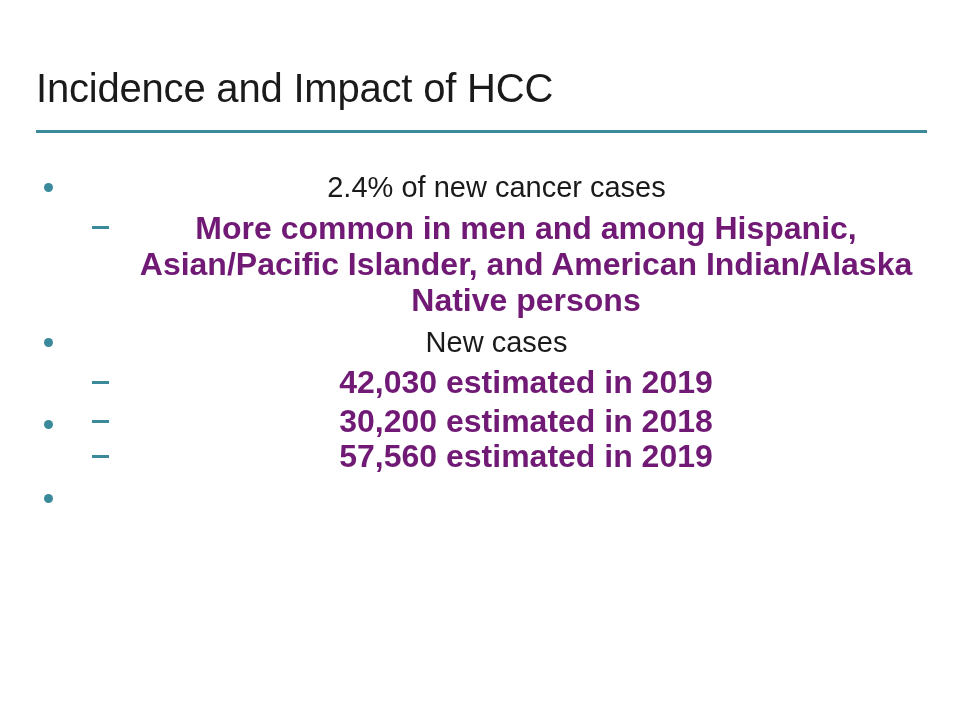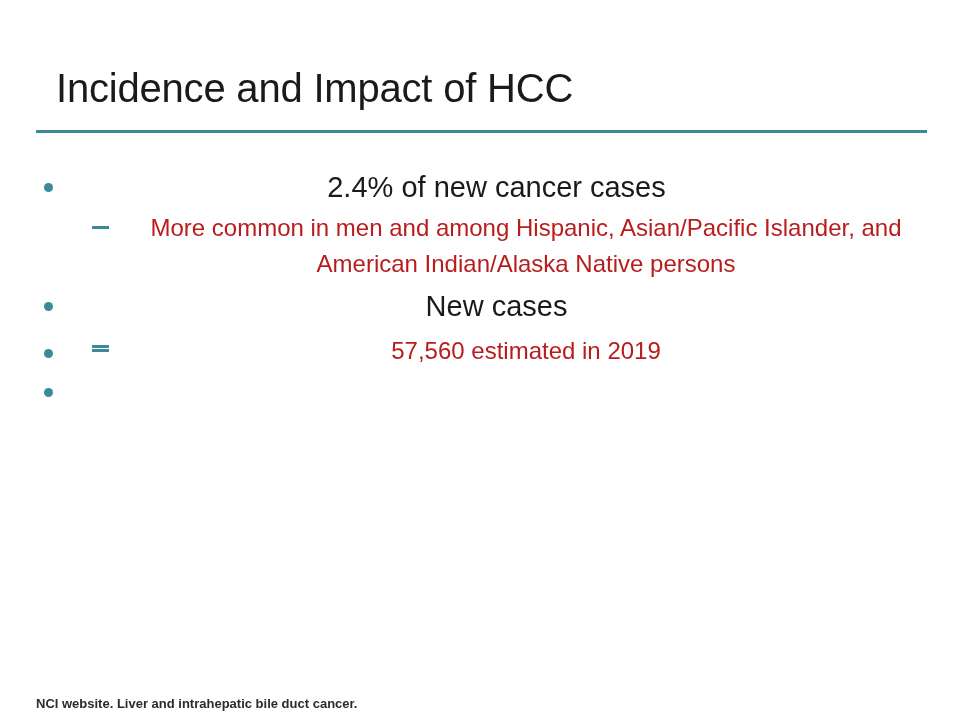--- a/index.html
+++ b/index.html
@@ -23,21 +23,20 @@
     background: #ffffff;
     box-sizing: border-box;
   }
 
   
   .title-block {
     position: absolute;
     left: 36px;
     top: 64px;
     width: 891px;
-    margin-left: 20px;
   }
   .slide-title {
     font-size: 40px;
     line-height: 48px;
     color: #1a1a1a;
     font-weight: 400;
     letter-spacing: -0.2px;
     white-space: nowrap;
     margin: 0;
   }
@@ -74,24 +73,24 @@
     top: 17px;
     width: 9px;
     height: 9px;
     border-radius: 50%;
     background: #3b8a9c;
   }
 
   .lvl2 {
     position: relative;
     padding-left: 89px;
-    font-size: 24px;
+    font-size: 32px;
     line-height: 35px;
-    color: #b91c1c;
-    font-weight: 400;
+    color: #701a75;
+    font-weight: 700;
     margin: 0;
   }
   .lvl2 .bullet-dash {
     position: absolute;
     left: 56px;
     top: 16px;
     width: 17px;
     height: 3px;
     background: #3b8a9c;
   }
@@ -139,33 +138,37 @@
 
     <div class="lvl1">
       <span class="bullet-dot"></span>
       <span>New cases</span>
     </div>
     <div class="lvl2">
       <span class="bullet-dash"></span>
     </div>
     <div class="lvl2">
       <span class="bullet-dash"></span>
+      <span>42,030 estimated in 2019</span>
     </div>
     <div class="gap-after"></div>
 
     <div class="lvl1">
       <span class="bullet-dot"></span>
+    </div>
+    <div class="lvl2">
+      <span class="bullet-dash"></span>
+      <span>30,200 estimated in 2018</span>
     </div>
     <div class="lvl2">
       <span class="bullet-dash"></span>
       <span>57,560 estimated in 2019</span>
     </div>
     <div class="gap-after"></div>
 
     <div class="lvl1">
       <span class="bullet-dot"></span>
     </div>
 
   </div>
 
-  <div class="footnote">NCI website. Liver and intrahepatic bile duct cancer.</div>
 
 </div>
 
 </body></html>

